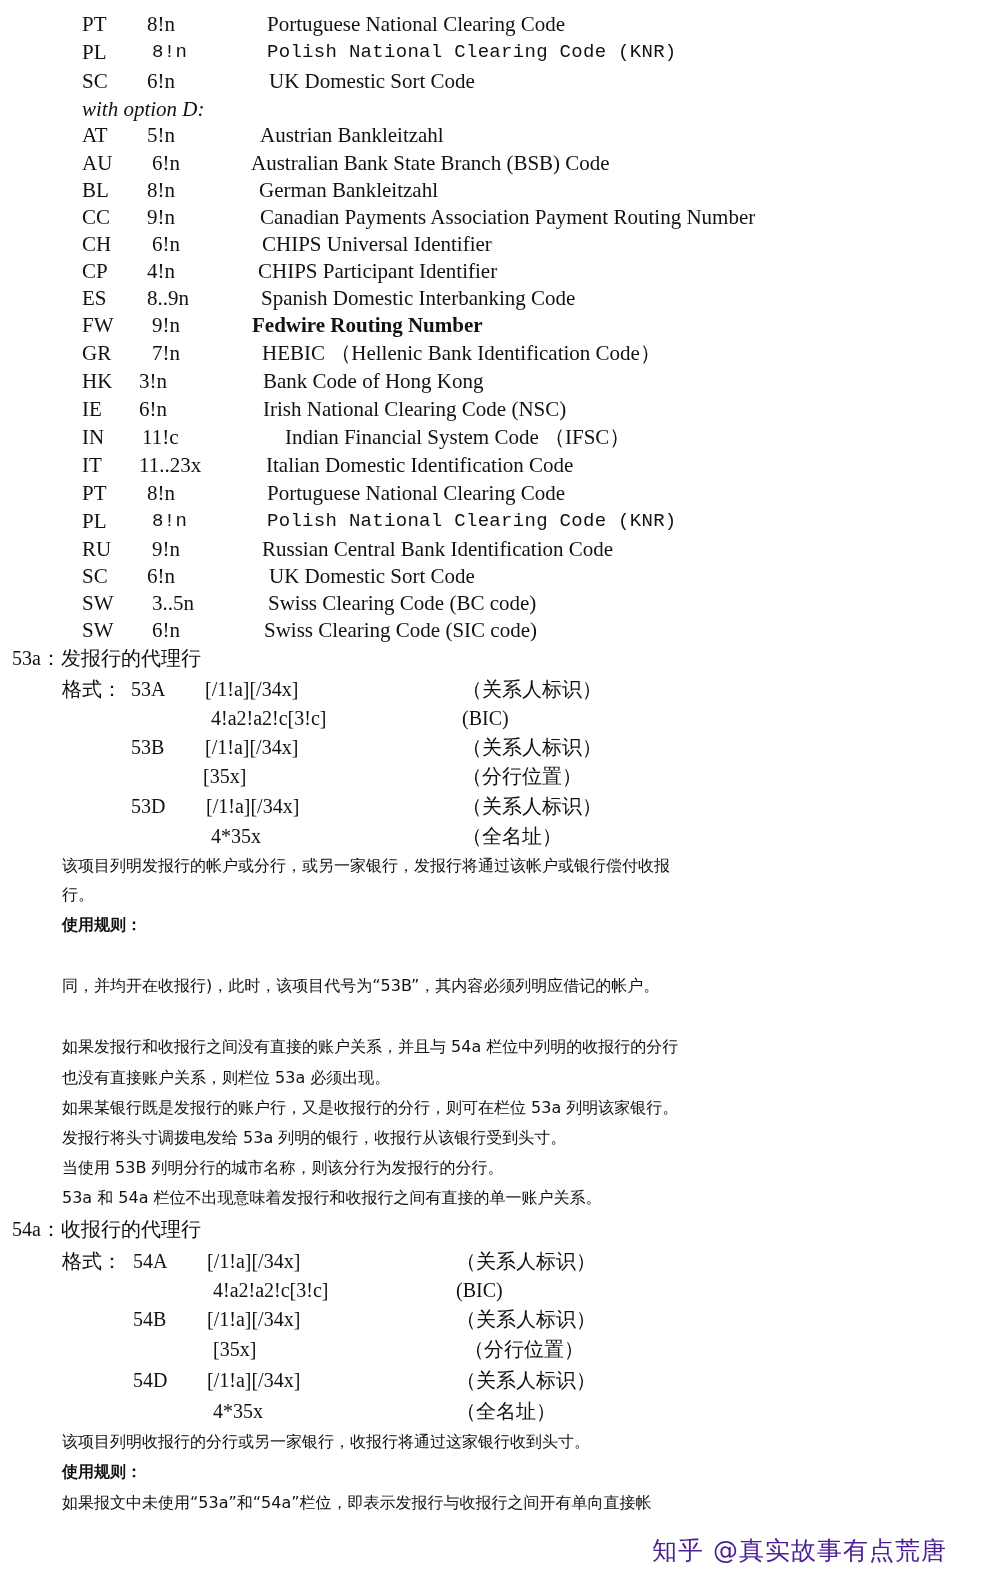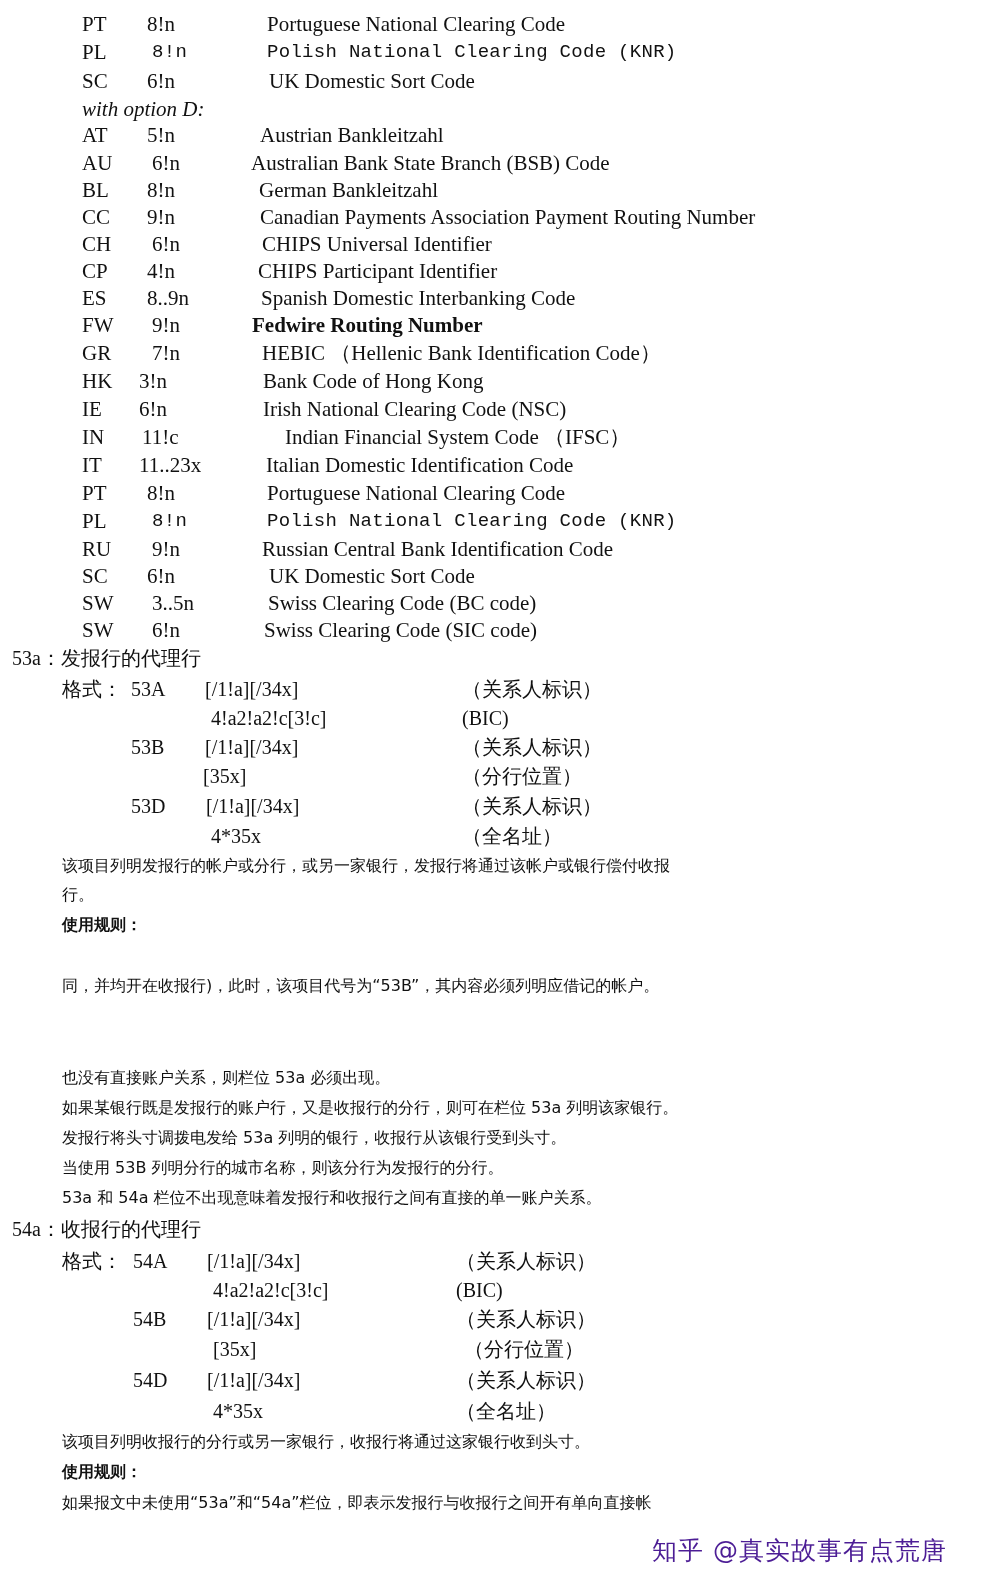--- a/index.html
+++ b/index.html
@@ -224,20 +224,21 @@
   <div class="fmt-row" style="top:791px; left:462px;">（关系人标识）</div>
 
   <div class="fmt-row" style="top:821px; left:211px;">4*35x</div>
   <div class="fmt-row" style="top:821px; left:462px;">（全名址）</div>
 
   <div class="zh" style="top:851px; left:62px;">该项目列明发报行的帐户或分行，或另一家银行，发报行将通过该帐户或银行偿付收报</div>
   <div class="zh" style="top:880px; left:62px;">行。</div>
   <div class="zh bold" style="top:910px; left:62px;">使用规则：</div>
 
   <div class="zh" style="top:971px; left:62px;">同，并均开在收报行)，此时，该项目代号为“53B”，其内容必须列明应借记的帐户。</div>
+  <div class="zh" style="top:1032px; left:62px;">如果发报行和收报行之间没有直接的账户关系，并且与 54a 栏位中列明的收报行的分行</div>
   <div class="zh" style="top:1063px; left:62px;">也没有直接账户关系，则栏位 53a 必须出现。</div>
   <div class="zh" style="top:1093px; left:62px;">如果某银行既是发报行的账户行，又是收报行的分行，则可在栏位 53a 列明该家银行。</div>
   <div class="zh" style="top:1123px; left:62px;">发报行将头寸调拨电发给 53a 列明的银行，收报行从该银行受到头寸。</div>
   <div class="zh" style="top:1153px; left:62px;">当使用 53B 列明分行的城市名称，则该分行为发报行的分行。</div>
   <div class="zh" style="top:1183px; left:62px;">53a 和 54a 栏位不出现意味着发报行和收报行之间有直接的单一账户关系。</div>
 
   <div class="field-title" style="top:1214px;">54a：收报行的代理行</div>
 
   <div class="fmt-row" style="top:1246px; left:62px;">格式：</div>
   <div class="fmt-row" style="top:1246px; left:133px;">54A</div>

